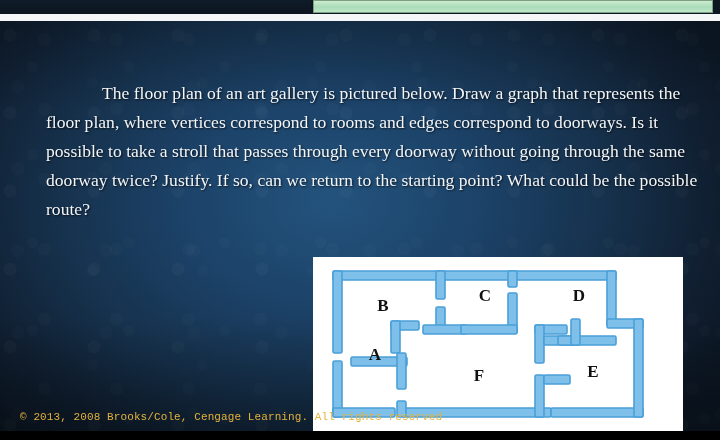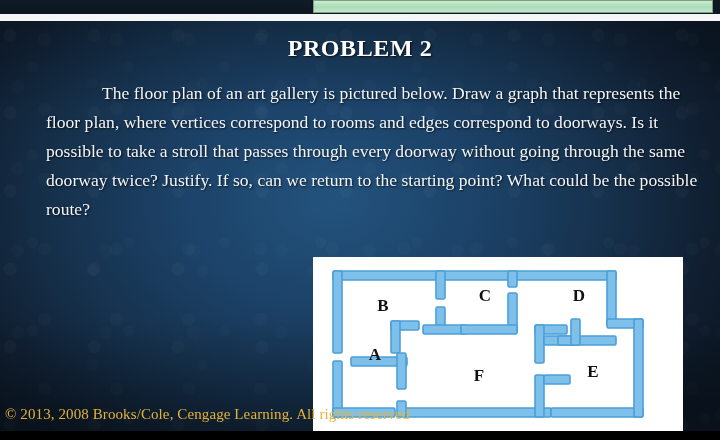--- a/index.html
+++ b/index.html
@@ -132,23 +132,23 @@
   .room-label {
     font-family: "Liberation Serif", serif;
     font-weight: bold;
     font-size: 17px;
     fill: #111111;
   }
 
   
   .footer {
     position: absolute;
-    left: 5px; bottom: 8px;
-    font-family: Liberation Serif, serif;
-    font-size: 15px;
+    left: 20px; bottom: 8px;
+    font-family: Liberation Mono, monospace;
+    font-size: 11px;
     color: #e3b23c;
     letter-spacing: 0.1px;
     z-index: 6;
     white-space: nowrap;
   }
 
   .bottom-strip {
     position: absolute;
     left: 0; top: 431px;
     width: 720px; height: 9px;
@@ -162,21 +162,20 @@
 
   <div class="top-strip">
     <div class="top-strip-left"></div>
     <div class="green-bar"></div>
     <div class="green-bar-right"></div>
   </div>
   <div class="white-gap"></div>
 
   <div class="slide">
 
-    <div class="slide-title">PROBLEM 2</div>
 
     <div class="body-text">The floor plan of an art gallery is pictured below. Draw a graph that represents the floor plan, where vertices correspond to rooms and edges correspond to doorways. Is it possible to take a stroll that passes through every doorway without going through the same doorway twice? Justify. If so, can we return to the starting point? What could be the possible route?</div>
 
     <div class="figure-panel">
       <svg width="370" height="174" viewBox="0 0 370 174" xmlns="http://www.w3.org/2000/svg">
         <rect x="0" y="0" width="370" height="174" fill="#ffffff"></rect>
 
         <g fill="#7ec0ea" stroke="#4a9fd8" stroke-width="1.6">
 
           <rect x="20" y="14" width="283" height="9" rx="1.5"></rect>

